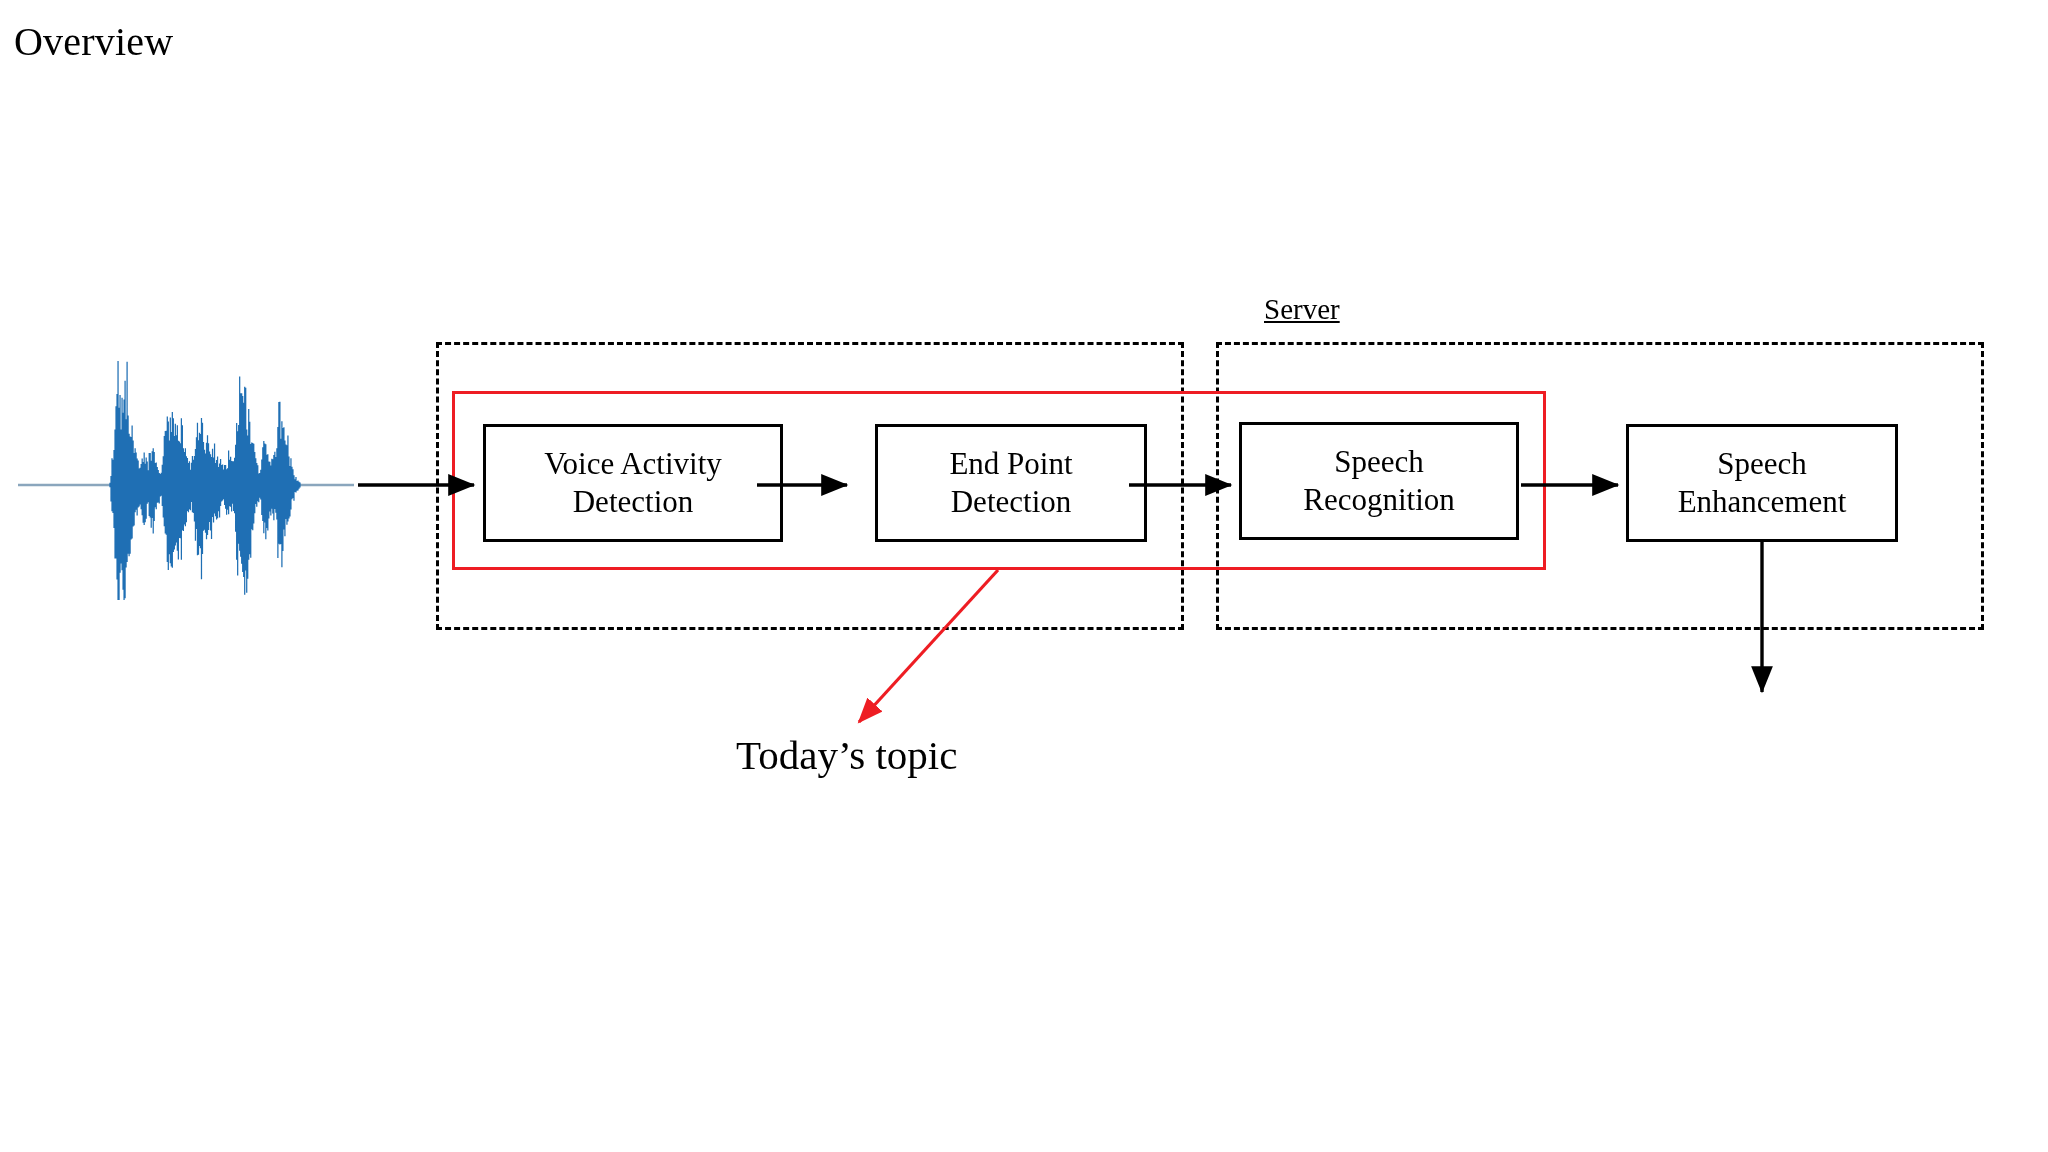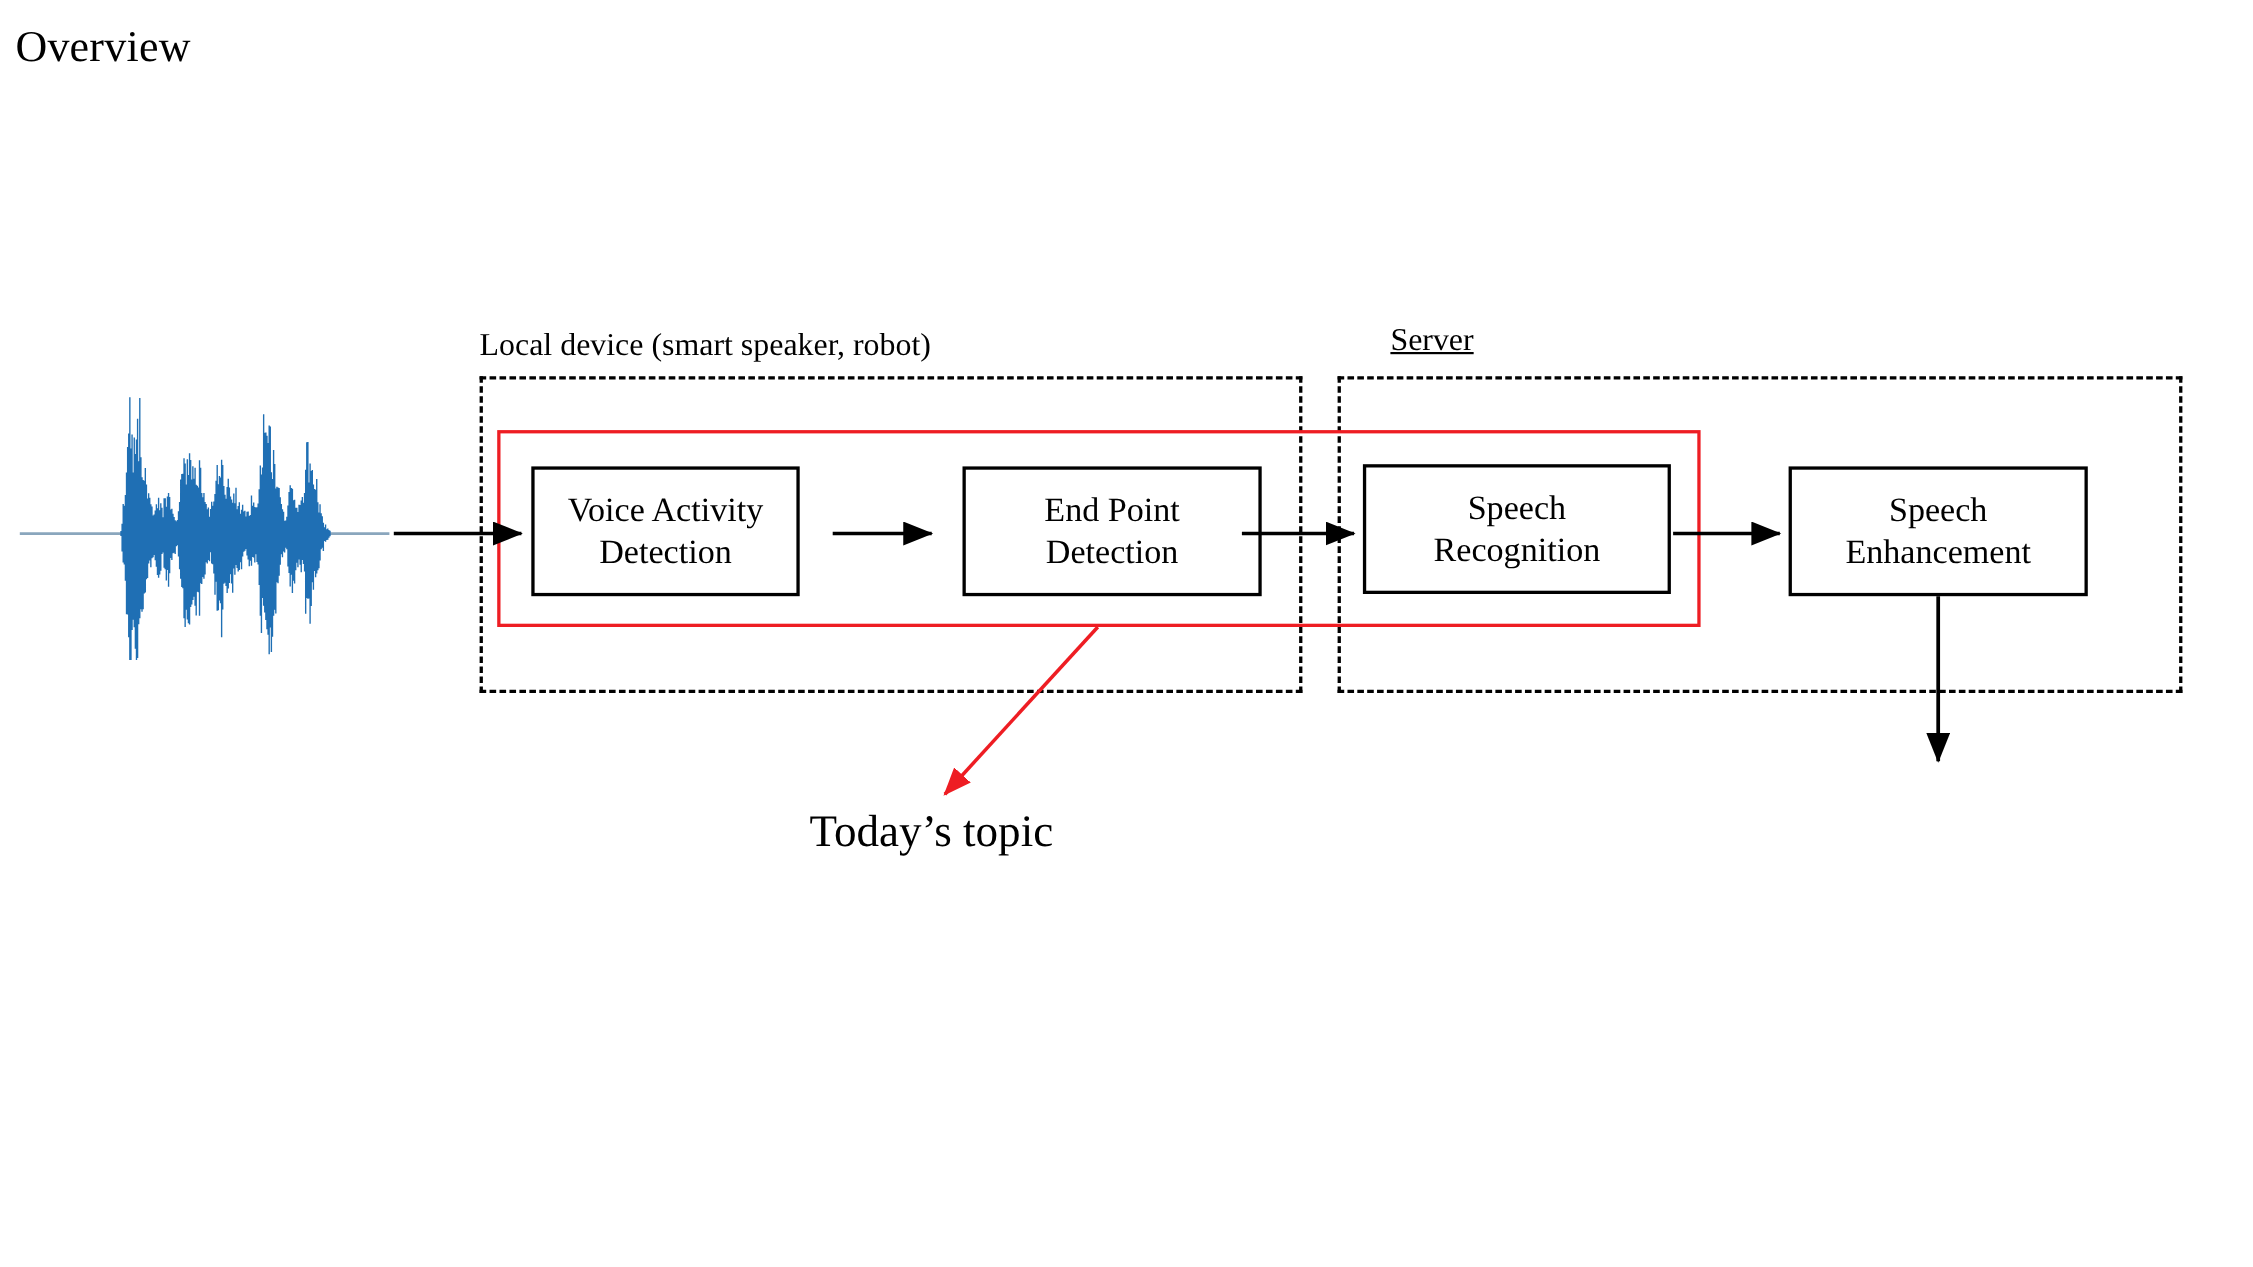--- a/index.html
+++ b/index.html
@@ -75,21 +75,21 @@
     background: #ffffff;
     display: flex;
     align-items: center;
     justify-content: center;
     text-align: center;
     font-size: 31px;
     line-height: 38px;
   }
   .process-box .label { display: block; padding: 0 6px; }
 
-  #box-vad  { left: 483px;  top: 424px; width: 244px; height: 118px; }
+  #box-vad  { left: 483px;  top: 424px; width: 300px; height: 118px; }
   #box-epd  { left: 855px;  top: 424px; width: 272px; height: 118px; margin-left: 20px; }
   #box-se   { left: 1239px; top: 422px; width: 280px; height: 118px; }
   #box-sr   { left: 1626px; top: 424px; width: 272px; height: 118px; }
 
   
   #connectors {
     left: 0; top: 0;
     width: 2048px; height: 1152px;
     pointer-events: none;
   }
@@ -124,21 +124,20 @@
       <line x1="8" y1="185" x2="344" y2="185" stroke="#8aa6bd" stroke-width="2.5"></line>
       <g id="wave-bars" fill="#1f6fb4">
           <path d="M100.00,182.68 L100.00,187.31 M101.01,176.12 L101.01,201.44 M102.01,158.25 L102.01,211.32 M103.02,159.77 L103.02,213.10 M104.02,149.99 L104.02,228.05 M105.03,129.47 L105.03,258.46 M106.03,106.27 L106.03,258.53 M107.04,94.12 L107.04,279.39 M108.04,61.03 L108.04,328.39 M109.05,107.67 L109.05,312.11 M110.05,95.10 L110.05,272.79 M111.06,129.53 L111.06,263.38 M112.06,97.72 L112.06,270.16 M113.07,112.69 L113.07,289.76 M114.07,99.51 L114.07,335.29 M115.08,80.68 L115.08,298.29 M116.08,119.25 L116.08,267.57 M117.09,61.78 L117.09,262.03 M118.10,115.59 L118.10,253.87 M119.10,133.78 L119.10,256.15 M120.11,136.47 L120.11,253.79 M121.11,137.00 L121.11,239.54 M122.12,125.42 L122.12,238.61 M123.12,140.40 L123.12,226.48 M124.13,153.10 L124.13,225.42 M125.13,148.34 L125.13,212.31 M126.14,152.53 L126.14,209.63 M127.14,158.43 L127.14,215.61 M128.15,160.53 L128.15,207.40 M129.15,168.59 L129.15,206.54 M130.16,167.65 L130.16,204.56 M131.16,164.05 L131.16,209.34 M132.17,158.52 L132.17,215.31 M133.17,162.10 L133.17,222.77 M134.18,152.46 L134.18,225.12 M135.19,163.81 L135.19,222.36 M136.19,157.41 L136.19,218.86 M137.20,161.62 L137.20,203.72 M138.20,170.29 L138.20,202.20 M139.21,153.06 L139.21,216.08 M140.21,152.96 L140.21,217.49 M141.22,160.64 L141.22,227.65 M142.22,151.28 L142.22,218.12 M143.23,148.25 L143.23,233.43 M144.23,151.93 L144.23,221.05 M145.24,163.10 L145.24,207.33 M146.24,162.52 L146.24,209.20 M147.25,167.06 L147.25,202.87 M148.25,169.97 L148.25,202.53 M149.26,172.98 L149.26,203.61 M150.26,173.95 L150.26,196.48 M151.27,172.74 L151.27,195.65 M152.28,164.68 L152.28,205.98 M153.28,156.28 L153.28,217.40 M154.29,135.89 L154.29,226.13 M155.29,130.91 L155.29,233.57 M156.30,130.75 L156.30,234.67 M157.30,116.49 L157.30,262.01 M158.31,121.43 L158.31,270.03 M159.31,140.39 L159.31,254.34 M160.32,117.46 L160.32,263.18 M161.32,131.90 L161.32,266.54 M162.33,112.05 L162.33,267.84 M163.33,118.23 L163.33,251.88 M164.34,135.94 L164.34,249.54 M165.34,123.78 L165.34,245.55 M166.35,135.34 L166.35,242.51 M167.35,125.19 L167.35,250.67 M168.36,140.75 L168.36,259.46 M169.37,141.58 L169.37,237.94 M170.37,143.19 L170.37,238.33 M171.38,118.37 L171.38,259.75 M172.38,125.29 L172.38,230.28 M173.39,148.19 L173.39,231.01 M174.39,152.01 L174.39,224.51 M175.40,148.27 L175.40,226.19 M176.40,156.25 L176.40,222.26 M177.41,158.07 L177.41,211.08 M178.41,162.96 L178.41,212.27 M179.42,161.34 L179.42,209.14 M180.42,169.69 L180.42,210.32 M181.43,162.74 L181.43,202.06 M182.43,156.07 L182.43,212.16 M183.44,159.77 L183.44,213.04 M184.44,155.92 L184.44,221.40 M185.45,149.08 L185.45,240.73 M186.46,137.14 L186.46,228.96 M187.46,122.76 L187.46,255.14 M188.47,140.13 L188.47,254.77 M189.47,132.73 L189.47,245.94 M190.48,134.07 L190.48,248.32 M191.48,117.97 L191.48,279.27 M192.49,122.63 L192.49,254.12 M193.49,141.91 L193.49,230.65 M194.50,149.77 L194.50,229.84 M195.50,153.48 L195.50,232.81 M196.51,142.79 L196.51,239.17 M197.51,135.22 L197.51,234.96 M198.52,143.21 L198.52,229.95 M199.52,151.40 L199.52,222.11 M200.53,154.16 L200.53,230.55 M201.53,156.95 L201.53,238.95 M202.54,148.66 L202.54,216.89 M203.54,157.43 L203.54,222.43 M204.55,143.44 L204.55,213.61 M205.56,162.99 L205.56,216.37 M206.56,160.00 L206.56,219.52 M207.57,156.54 L207.57,218.19 M208.57,167.08 L208.57,211.22 M209.58,163.48 L209.58,217.52 M210.58,158.93 L210.58,206.02 M211.59,165.05 L211.59,201.49 M212.59,164.38 L212.59,200.61 M213.60,169.47 L213.60,199.15 M214.60,165.12 L214.60,204.97 M215.61,165.02 L215.61,208.74 M216.61,169.16 L216.61,214.72 M217.62,168.25 L217.62,209.81 M218.62,150.48 L218.62,214.31 M219.63,159.75 L219.63,206.26 M220.63,156.87 L220.63,206.76 M221.64,160.91 L221.64,211.45 M222.65,161.37 L222.65,203.75 M223.65,161.15 L223.65,210.95 M224.66,157.64 L224.66,213.17 M225.66,144.77 L225.66,231.71 M226.67,123.12 L226.67,259.66 M227.67,131.29 L227.67,275.48 M228.68,125.09 L228.68,243.67 M229.68,76.55 L229.68,250.78 M230.69,93.31 L230.69,256.85 M231.69,93.19 L231.69,263.74 M232.70,96.08 L232.70,272.05 M233.70,102.67 L233.70,277.11 M234.71,86.82 L234.71,294.68 M235.71,87.71 L235.71,270.43 M236.72,129.38 L236.72,292.80 M237.72,135.51 L237.72,278.81 M238.73,109.12 L238.73,259.79 M239.74,121.85 L239.74,254.34 M240.74,144.07 L240.74,257.77 M241.75,142.57 L241.75,229.29 M242.75,143.07 L242.75,230.34 M243.76,143.69 L243.76,223.44 M244.76,151.97 L244.76,213.31 M245.77,158.18 L245.77,203.96 M246.77,162.96 L246.77,206.67 M247.78,165.28 L247.78,201.36 M248.78,173.48 L248.78,202.28 M249.79,173.07 L249.79,197.86 M250.79,169.78 L250.79,199.43 M251.80,159.51 L251.80,214.95 M252.80,147.17 L252.80,220.94 M253.81,141.03 L253.81,233.19 M254.81,143.60 L254.81,222.52 M255.82,144.21 L255.82,239.17 M256.83,154.85 L256.83,227.95 M257.83,154.30 L257.83,230.42 M258.84,161.55 L258.84,218.50 M259.84,161.66 L259.84,211.56 M260.85,165.56 L260.85,215.60 M261.85,158.81 L261.85,208.64 M262.86,159.14 L262.86,213.43 M263.86,154.96 L263.86,220.30 M264.87,151.75 L264.87,209.02 M265.87,156.99 L265.87,212.81 M266.88,148.18 L266.88,219.45 M267.88,127.00 L267.88,257.99 M268.89,102.08 L268.89,243.66 M269.89,101.87 L269.89,244.38 M270.90,138.69 L270.90,244.03 M271.90,121.37 L271.90,267.14 M272.91,128.12 L272.91,250.95 M273.92,127.28 L273.92,229.38 M274.92,140.42 L274.92,236.21 M275.93,144.54 L275.93,219.10 M276.93,145.17 L276.93,224.67 M277.94,135.55 L277.94,221.45 M278.94,156.48 L278.94,218.42 M279.95,165.90 L279.95,216.58 M280.95,158.37 L280.95,209.58 M281.96,166.65 L281.96,199.32 M282.96,169.24 L282.96,197.92 M283.97,175.15 L283.97,200.84 M284.97,179.22 L284.97,191.88 M285.98,176.92 L285.98,192.52 M286.98,181.11 L286.98,190.84 M287.99,180.55 L287.99,190.59 M288.99,181.75 L288.99,188.79 M290.00,182.61 L290.00,187.40 " stroke="#1f6fb4" stroke-width="1.25" fill="none"></path>
         </g>
     </svg>
   </div>
 
   <div class="abs group-box" id="group-local-box"></div>
   <div class="abs group-box" id="group-server-box"></div>
 
-  <div class="abs group-label" id="group-local-label">Local device (smart speaker, robot)</div>
   <div class="abs group-label" id="group-server-label">Server</div>
 
   <div class="abs" id="highlight-rect"></div>
 
   <div class="abs process-box" id="box-vad">
     <span class="label">
       <span>Voice Activity</span><br>
       <span>Detection</span>
     </span>
   </div>

